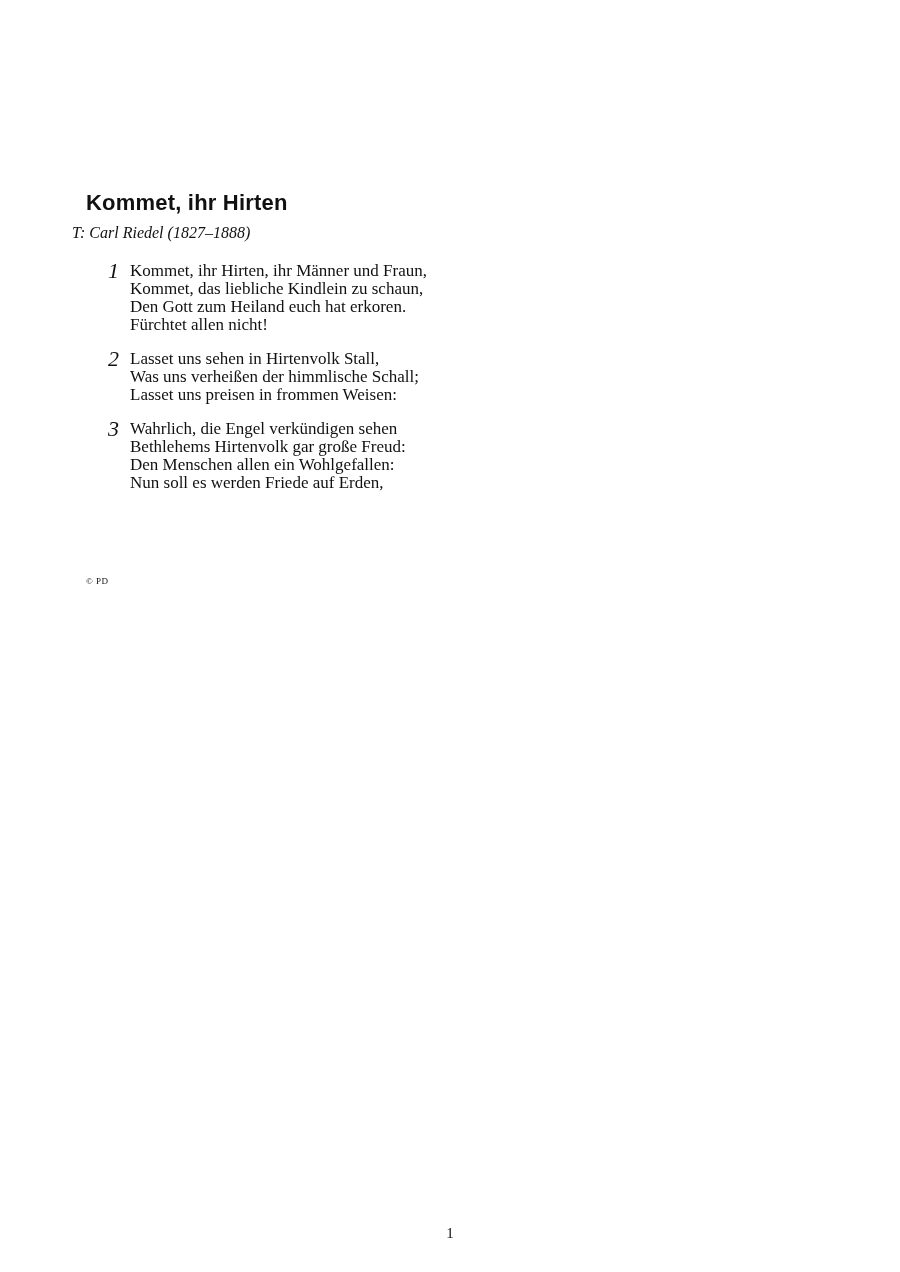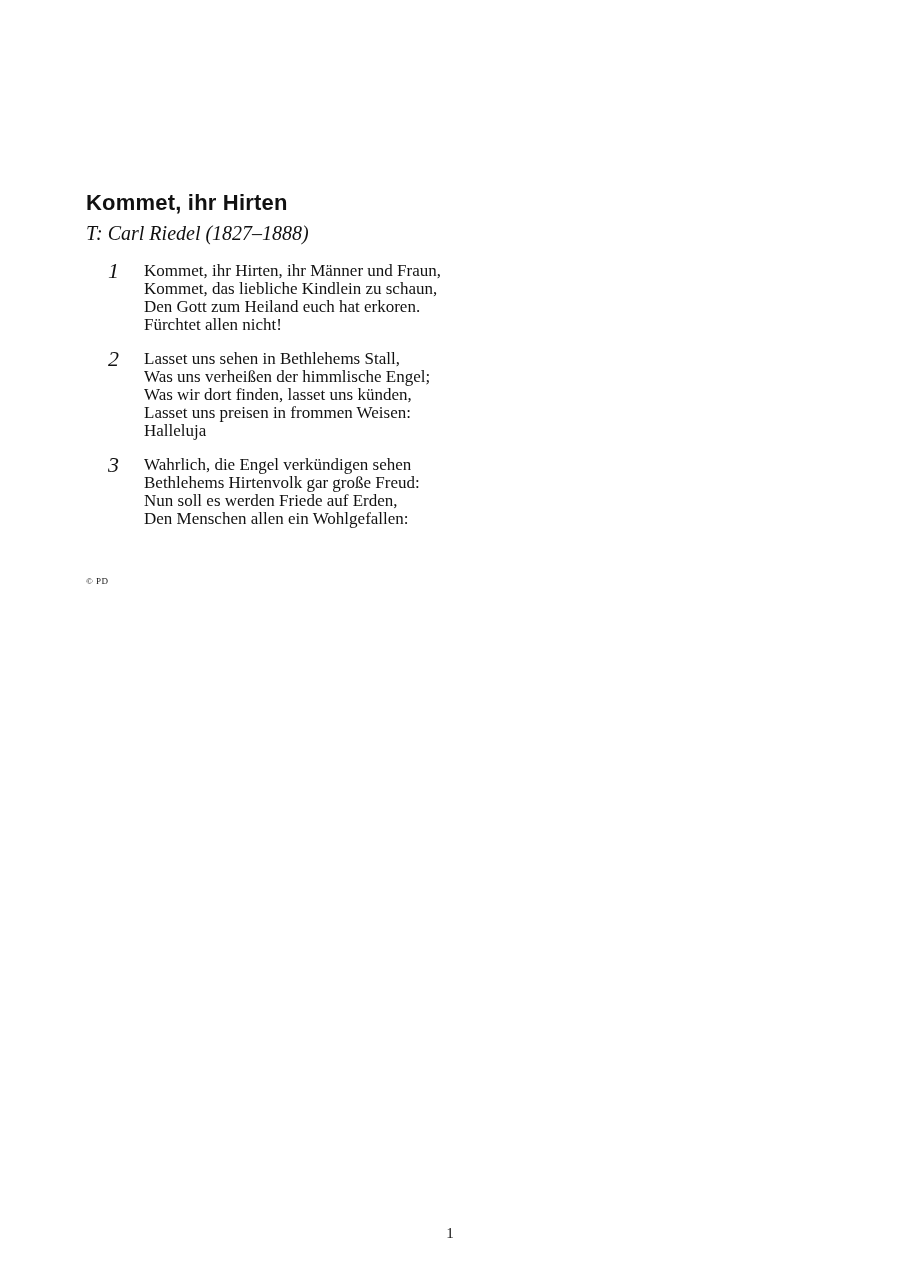--- a/index.html
+++ b/index.html
@@ -1,22 +1,22 @@
 <!DOCTYPE html>
 <html><head>
   <meta charset="utf-8">
   <style>
     html, body { margin: 0; padding: 0; background: #ffffff; }
     body { width: 900px; height: 1272px; position: relative; overflow: hidden; color: #111; font-family: "DejaVu Serif", serif; }
     .title { position: absolute; left: 86px; top: 184px; font-size: 22px; font-weight: bold; line-height: 38px; letter-spacing: 0.2px; font-family: Liberation Sans, sans-serif; }
-    .author { position: absolute; left: 86px; top: 220px; font-size: 20px; font-style: italic; line-height: 26px; font-family: "Liberation Serif", serif; }
+    .author { position: absolute; left: 72px; top: 220px; font-size: 16px; font-style: italic; line-height: 26px; font-family: "Liberation Serif", serif; }
     .verses { position: absolute; left: 108px; top: 262px; }
     .verse { position: relative; margin-bottom: 16px; }
     .verse-num { position: absolute; left: 0; top: -4px; font-size: 22px; font-style: italic; font-family: "Liberation Serif", serif; }
-    .verse-lines { margin-left: 36px; font-size: 17px; line-height: 18px; font-family: "Liberation Serif", serif; }
+    .verse-lines { margin-left: 22px; font-size: 17px; line-height: 18px; font-family: "Liberation Serif", serif; }
     .line { white-space: nowrap; }
     .copyright { position: absolute; left: 86px; top: 576px; font-size: 9px; letter-spacing: 0.5px; font-family: "Liberation Serif", serif; }
     .page-number { position: absolute; left: 0; width: 900px; text-align: center; top: 1225px; font-size: 15px; font-family: "Liberation Serif", serif; }
   </style>
 </head>
 <body>
 
 <div class="title">Kommet, ihr Hirten</div>
 <div class="author">T: Carl Riedel (1827–1888)</div>
 
@@ -26,33 +26,31 @@
     <div class="verse-lines">
       <div class="line">Kommet, ihr Hirten, ihr Männer und Fraun,</div>
       <div class="line">Kommet, das liebliche Kindlein zu schaun,</div>
       <div class="line">Den Gott zum Heiland euch hat erkoren.</div>
       <div class="line">Fürchtet allen nicht!</div>
     </div>
   </div>
   <div class="verse">
     <span class="verse-num">2</span>
     <div class="verse-lines">
-      <div class="line">Lasset uns sehen in Bethlehems Stall,</div>
-      <div class="line">Was uns verheißen der himmlische Engel;</div>
-      <div class="line">Was wir dort finden, lasset uns künden,</div>
+      <div class="line">Lasset uns sehen in Hirtenvolk Stall,</div>
+      <div class="line">Was uns verheißen der himmlische Schall;</div>
       <div class="line">Lasset uns preisen in frommen Weisen:</div>
-      <div class="line">Halleluja</div>
     </div>
   </div>
   <div class="verse">
     <span class="verse-num">3</span>
     <div class="verse-lines">
       <div class="line">Wahrlich, die Engel verkündigen sehen</div>
       <div class="line">Bethlehems Hirtenvolk gar große Freud:</div>
+      <div class="line">Den Menschen allen ein Wohlgefallen:</div>
       <div class="line">Nun soll es werden Friede auf Erden,</div>
-      <div class="line">Den Menschen allen ein Wohlgefallen:</div>
     </div>
   </div>
 </div>
 
 <div class="copyright">© PD</div>
 
 <div class="page-number">1</div>
 
 </body></html>

